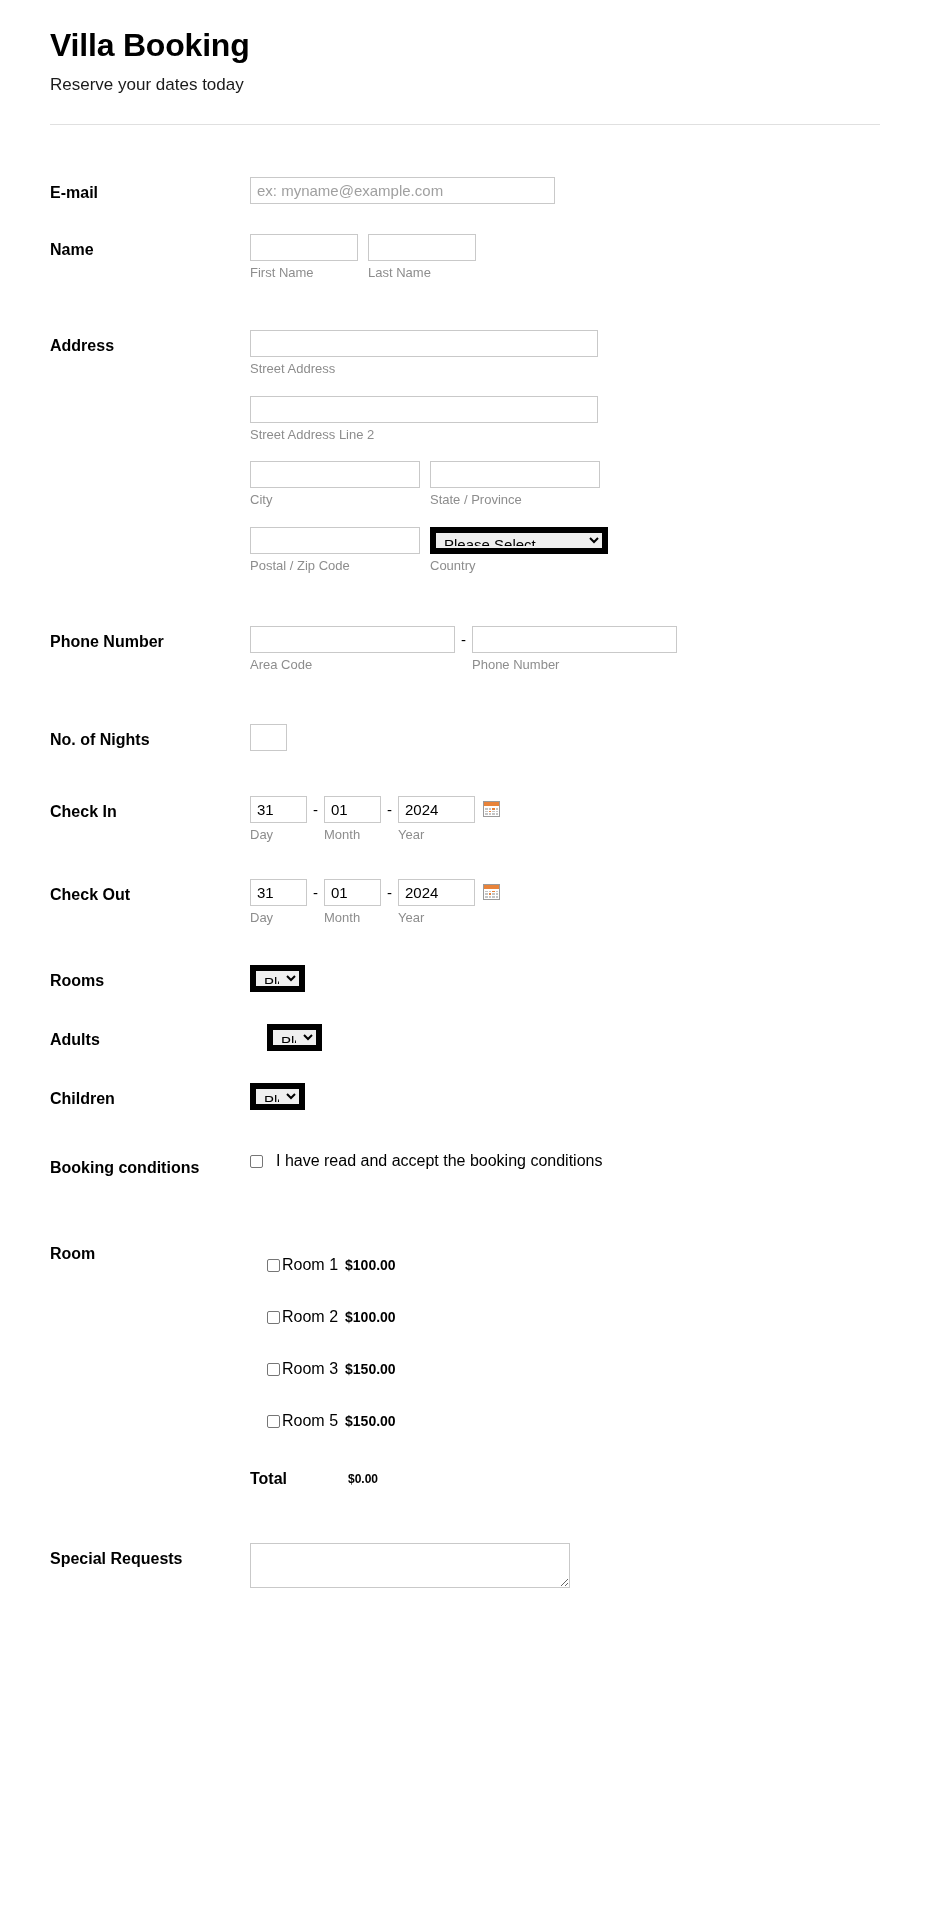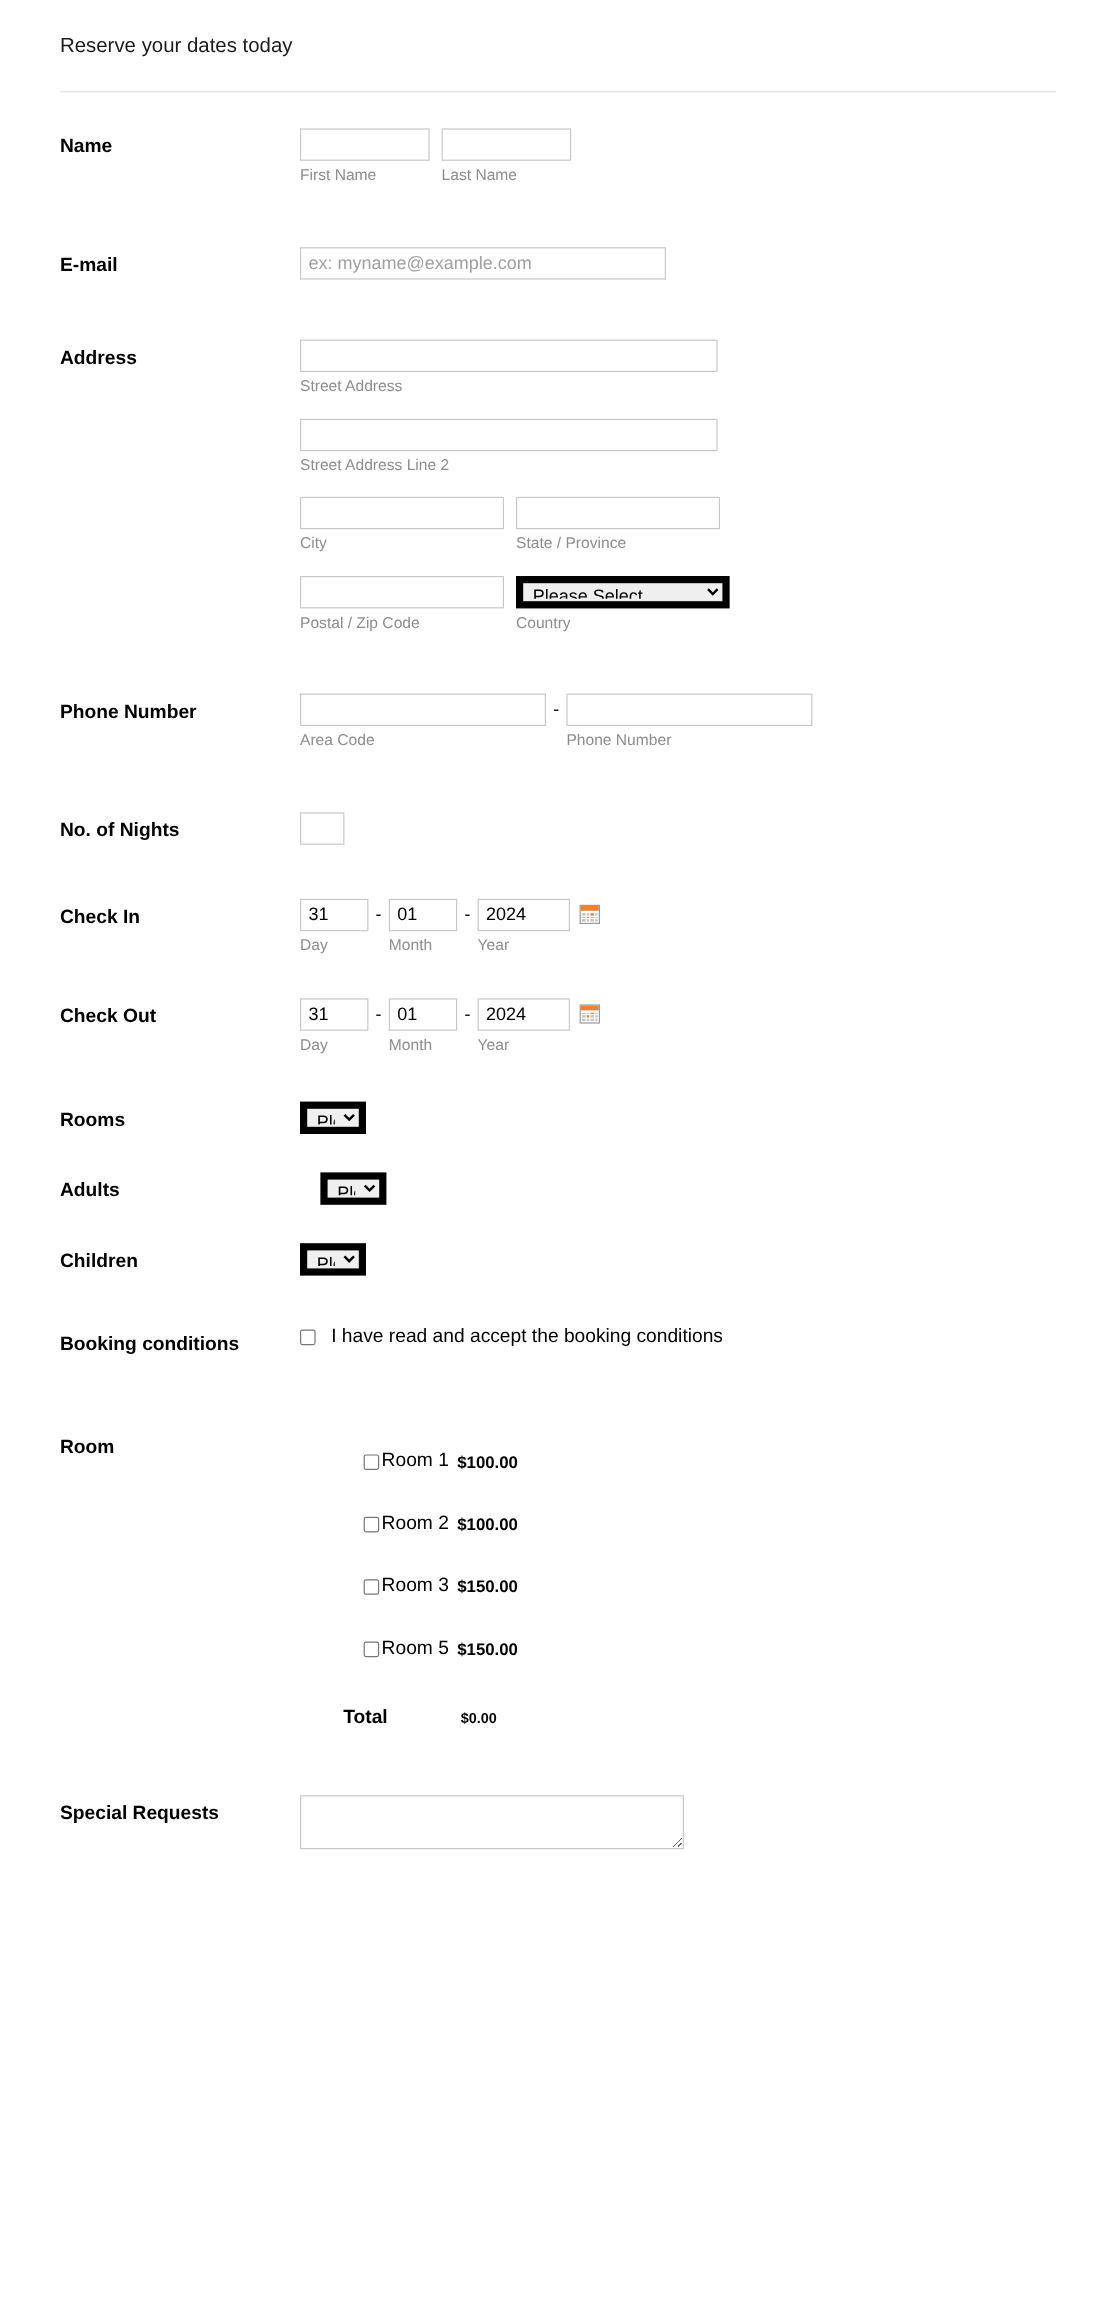--- a/index.html
+++ b/index.html
@@ -207,47 +207,48 @@
     box-shadow:inset 0 1px 0 rgba(255,255,255,0.35), 0 1px 2px rgba(0,0,0,0.3);
     padding:0;
   }
 </style>
 </head>
 <body>
 
 <div class="page">
 
   <div class="header">
+    <h1 class="form-title">Villa Booking</h1>
     <p class="form-subtitle">Reserve your dates today</p>
   </div>
   <div class="divider"></div>
 
   <div class="form-body">
 
+    <div class="row" style="margin-top:52px;">
+      <div class="label">E-mail</div>
+      <div class="field">
+        <input class="txt w-email" type="text" placeholder="ex: myname@example.com" style="">
+      </div>
+    </div>
+
     <div class="row">
       <div class="label">Name</div>
       <div class="field">
         <div class="inline">
           <div class="col">
             <input class="txt w-name" type="text" value="" style="">
             <div class="sub">First Name</div>
           </div>
           <div class="gap"></div>
           <div class="col">
             <input class="txt w-name" type="text" value="" style="">
             <div class="sub">Last Name</div>
           </div>
         </div>
-      </div>
-    </div>
-
-    <div class="row" style="margin-top:52px;">
-      <div class="label">E-mail</div>
-      <div class="field">
-        <input class="txt w-email" type="text" placeholder="ex: myname@example.com" style="">
       </div>
     </div>
 
     <div class="row" style="margin-top:50px;">
       <div class="label">Address</div>
       <div class="field">
         <div class="col">
           <input class="txt w-street" type="text" value="" style="">
           <div class="sub">Street Address</div>
         </div>
@@ -414,21 +415,21 @@
     <div class="row" style="margin-top:42px;">
       <div class="label">Booking conditions</div>
       <div class="field">
         <div class="cond-line">
           <span class="chk"></span>
           <span class="cond-text">I have read and accept the booking conditions</span>
         </div>
       </div>
     </div>
 
-    <div class="row" style="margin-top:60px;gap:36px;">
+    <div class="row" style="margin-top:60px;">
       <div class="label">Room</div>
       <div class="field" style="padding-top:18px;">
 
         <div class="room-line">
           <span class="chk"></span>
           <span class="room-name">Room 1</span>
           <span class="room-price">$100.00</span>
         </div>
 
         <div class="room-line">

